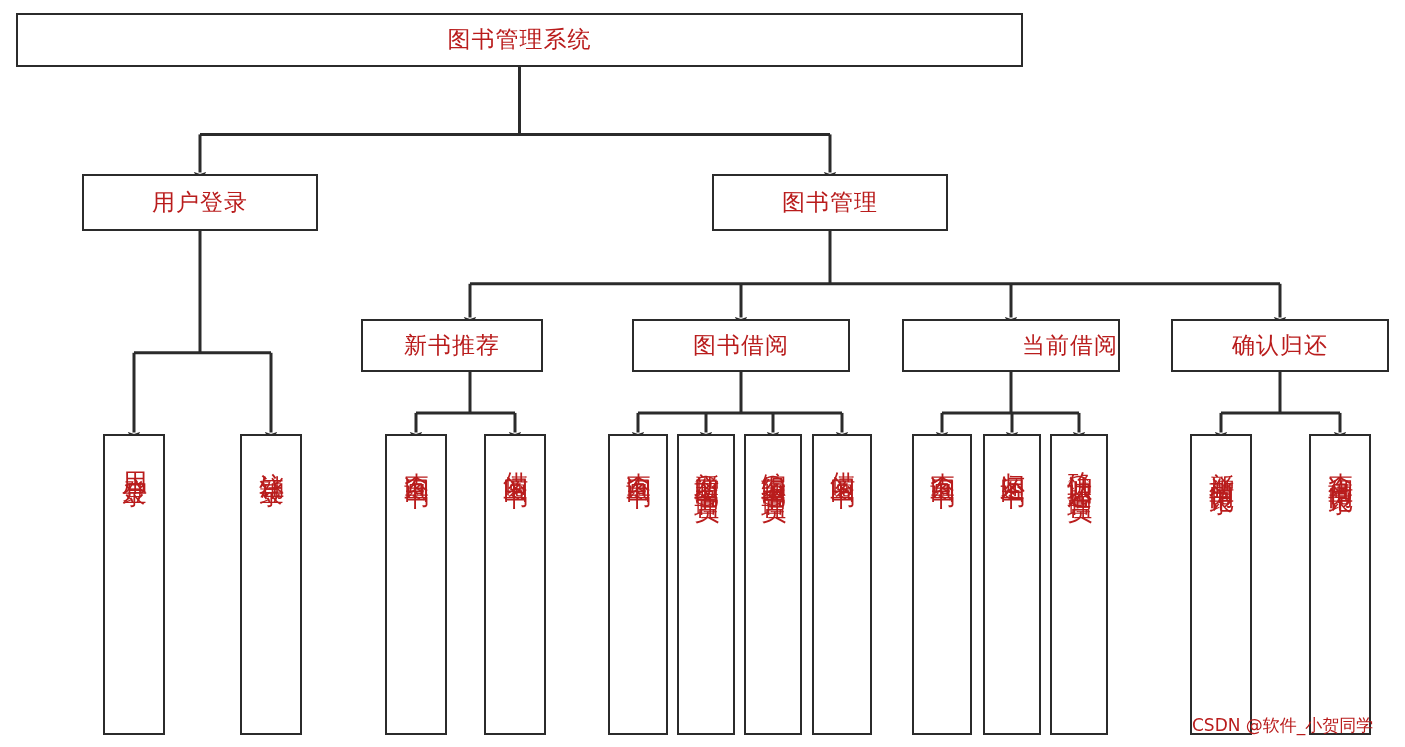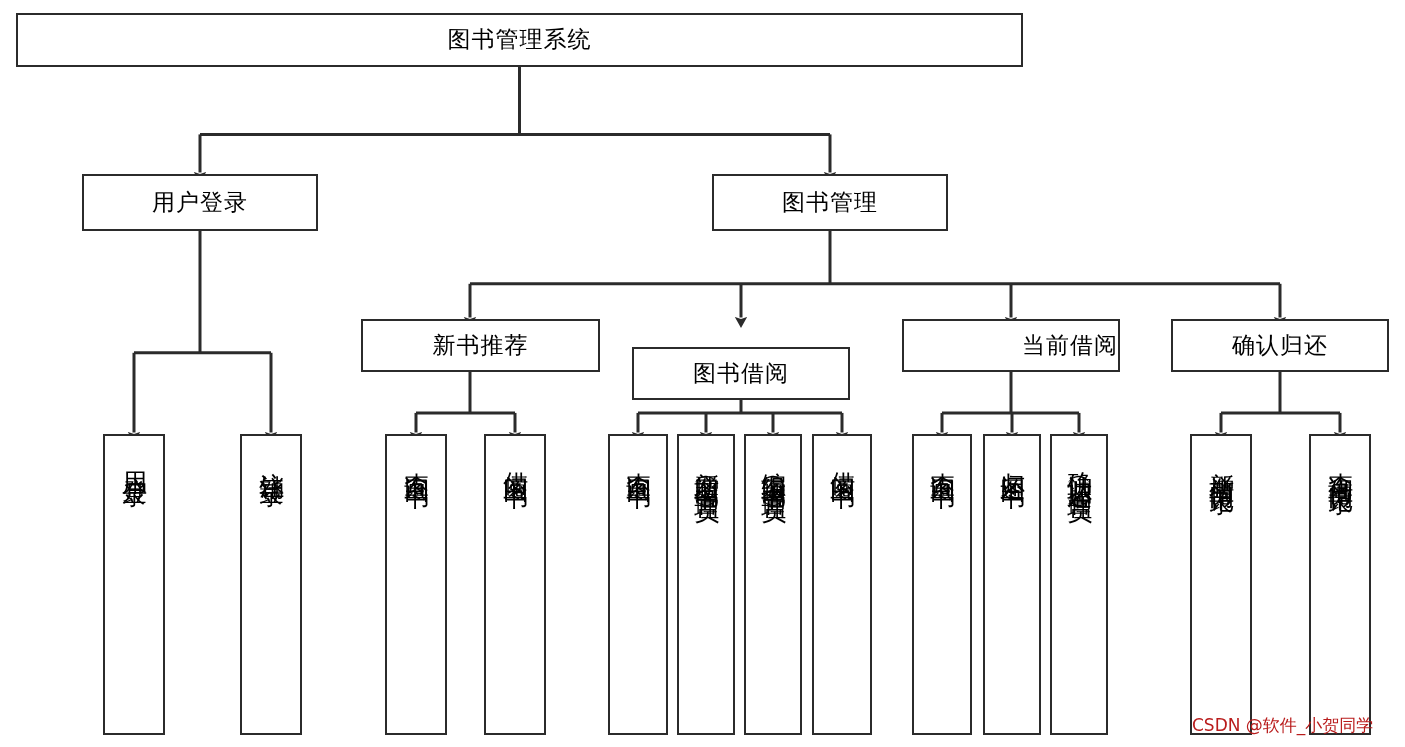--- a/index.html
+++ b/index.html
@@ -25,21 +25,21 @@
     position:absolute;
     box-sizing:border-box;
     background:#ffffff;
     border:2px solid #2b2b2b;
     display:flex;
     align-items:center;
     justify-content:center;
     z-index:2;
   }
   .node .lbl{
-    color:#000000;
+    color:#b91c1c;
     font-size:23px;
     line-height:1.18;
     letter-spacing:1px;
     white-space:nowrap;
     user-select:none;
   }
   
   .node.vert{
     align-items:flex-start;
     justify-content:center;
@@ -114,24 +114,24 @@
   <div id="nodes">
       <div class="node" style="left: 16px; top: 13px; width: 1007px; height: 54px;">
         <span class="lbl">图书管理系统</span>
       </div>
       <div class="node" style="left: 82px; top: 174px; width: 236px; height: 57px;">
         <span class="lbl">用户登录</span>
       </div>
       <div class="node" style="left: 712px; top: 174px; width: 236px; height: 57px;">
         <span class="lbl">图书管理</span>
       </div>
-      <div class="node" style="left: 361px; top: 319px; width: 239px; height: 53px;">
+      <div class="node" style="left: 361px; top: 319px; width: 182px; height: 53px;">
         <span class="lbl">新书推荐</span>
       </div>
-      <div class="node" style="left: 632px; top: 319px; width: 218px; height: 53px; margin-top: 28px;">
+      <div class="node" style="left: 632px; top: 319px; width: 218px; height: 53px;">
         <span class="lbl">图书借阅</span>
       </div>
       <div class="node" style="left: 902px; top: 319px; width: 218px; height: 53px; justify-content: flex-end;">
         <span class="lbl">当前借阅</span>
       </div>
       <div class="node" style="left: 1171px; top: 319px; width: 218px; height: 53px;">
         <span class="lbl">确认归还</span>
       </div>
       <div class="node vert" style="left: 103px; top: 434px; width: 62px; height: 301px;">
         <span class="lbl">用户登录</span>

